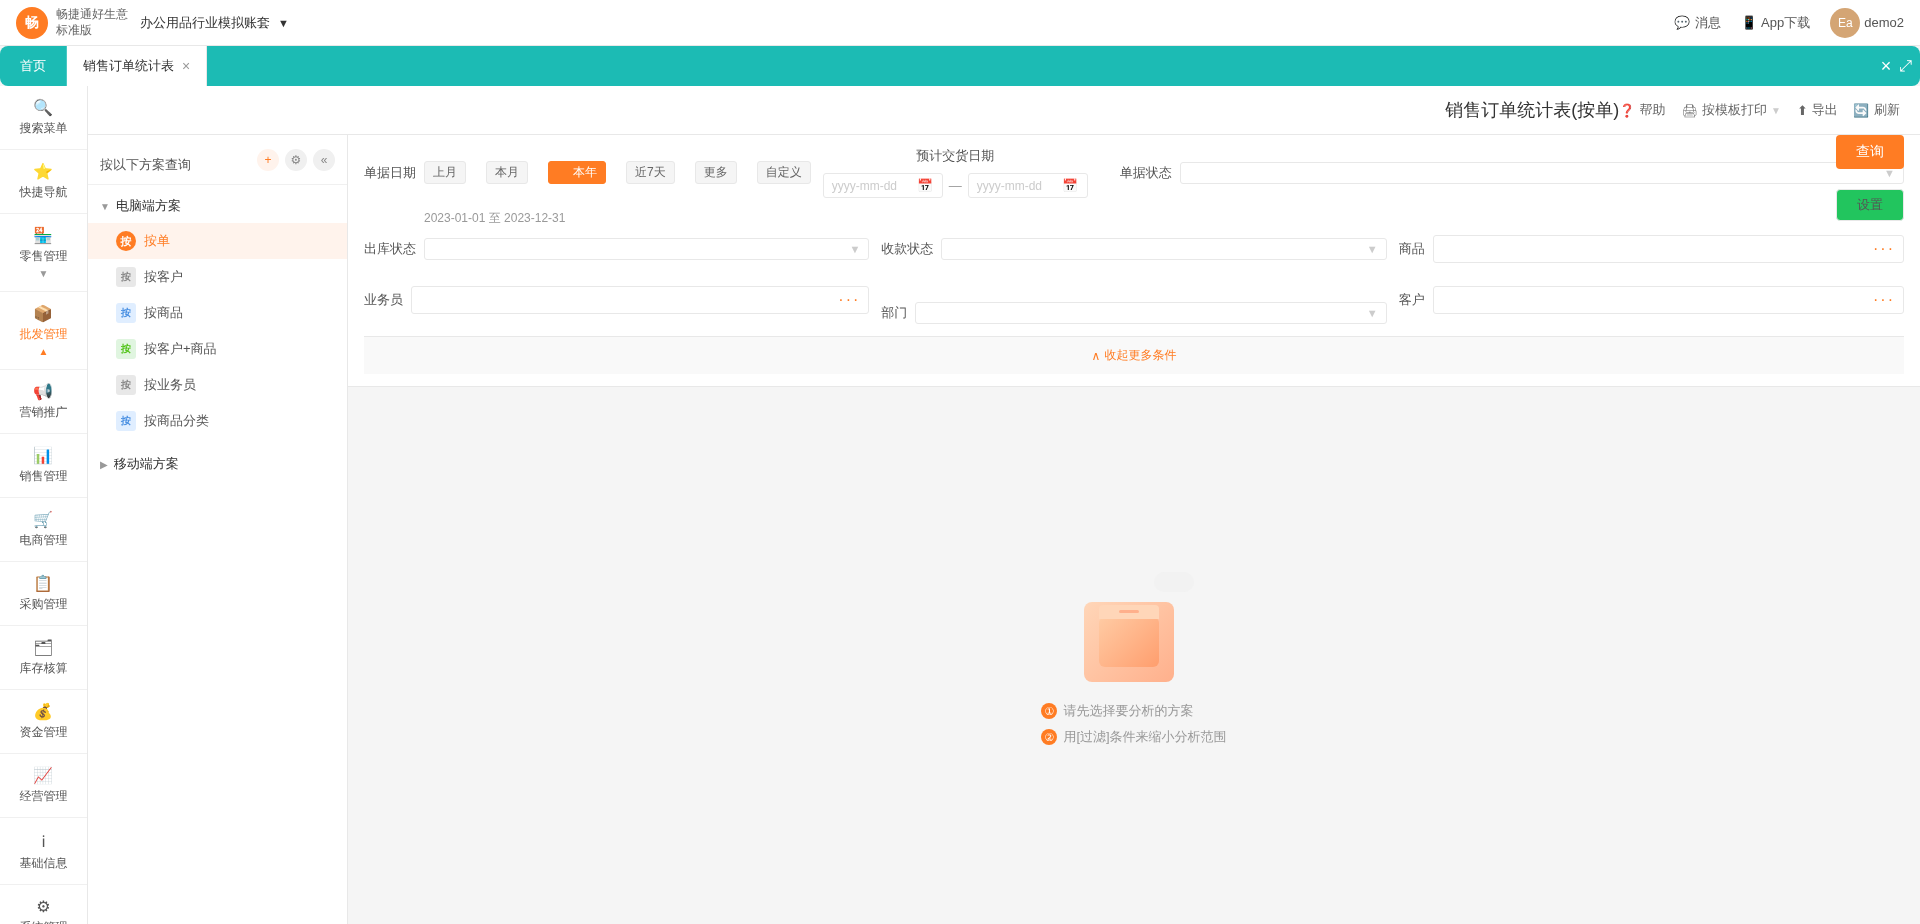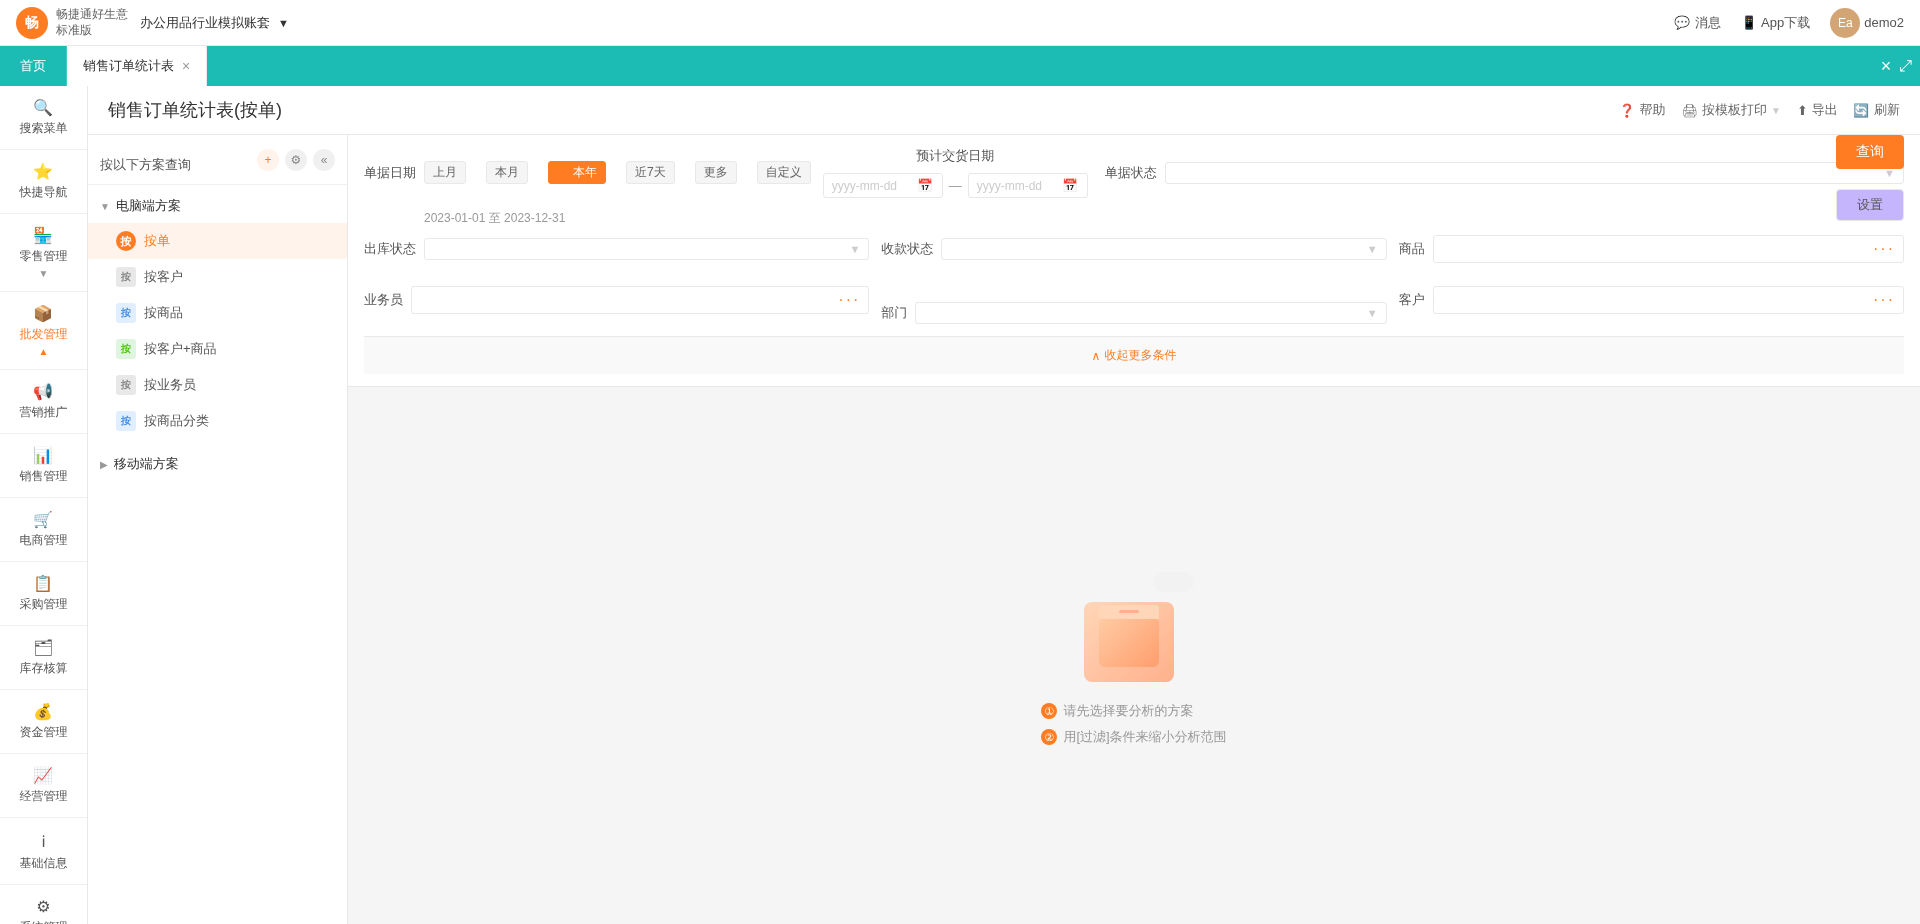--- a/index.html
+++ b/index.html
@@ -34,20 +34,21 @@
     .top-bar-right .icon-btn { display: flex; align-items: center; gap: 4px; cursor: pointer; color: #555; }
     .avatar { width: 30px; height: 30px; border-radius: 50%; background: #d4a574; overflow: hidden; display: flex; align-items: center; justify-content: center; color: #fff; font-size: 12px; }
 
     
     .tab-bar {
       height: 40px;
       background: #1cbbb4;
       display: flex;
       align-items: stretch;
       padding-left: 0;
+      border-radius: 8px;
     }
     .tab-home {
       padding: 0 20px;
       display: flex; align-items: center;
       color: #fff;
       font-size: 13px;
       cursor: pointer;
       border-right: 1px solid rgba(255,255,255,0.2);
     }
     .tab-active {
@@ -88,21 +89,21 @@
     .sidebar-item .s-icon { font-size: 16px; }
 
     
     .content-area { flex: 1; display: flex; flex-direction: column; overflow: hidden; }
 
     
     .page-header {
       background: #fff;
       padding: 12px 20px 0 20px;
       border-bottom: 1px solid #e8e8e8;
-      display: flex; align-items: center; justify-content: space-between;
+      display: flex; align-items: center; justify-content: flex-end;
     }
     .page-title { font-size: 18px; color: #333; font-weight: 500; padding-bottom: 12px; }
     .page-actions { display: flex; align-items: center; gap: 16px; padding-bottom: 12px; font-size: 13px; color: #666; }
     .page-actions .action-btn { display: flex; align-items: center; gap: 4px; cursor: pointer; }
 
     
     .panel-layout { display: flex; height: 100%; }
 
     .left-panel {
       width: 260px;
@@ -186,21 +187,21 @@
       cursor: pointer; background: #fff; min-width: 200px;
     }
     .select-input .drop-icon { color: #ccc; font-size: 11px; }
 
     .more-dots { color: #ff7c23; cursor: pointer; font-size: 16px; letter-spacing: 2px; }
     .btn-query {
       background: #ff7c23; color: #fff; border: none; border-radius: 4px;
       padding: 8px 20px; font-size: 14px; cursor: pointer; white-space: nowrap;
     }
     .btn-settings {
-      background: #c4b5fd; color: #555; border: 1px solid #e8e8e8; border-radius: 4px;
+      background: #22c55e; color: #555; border: 1px solid #e8e8e8; border-radius: 4px;
       padding: 6px 20px; font-size: 13px; cursor: pointer; white-space: nowrap;
       text-align: center;
     }
 
     
     .collapse-row {
       display: flex; justify-content: center; padding: 10px;
       background: #f9f9f9; border-top: 1px solid #e8e8e8;
       cursor: pointer; color: #ff7c23; font-size: 12px; gap: 4px; align-items: center;
     }
@@ -441,21 +442,21 @@
                   <span class="cal-icon">📅</span>
                 </div>
                 <span class="date-sep">—</span>
                 <div class="date-input">
                   <span style="color:#ccc;font-size:12px;">yyyy-mm-dd</span>
                   <span class="cal-icon">📅</span>
                 </div>
               </div>
             </div>
 
-            <div class="filter-item" style="margin-left:5px;flex:1;">
+            <div class="filter-item" style="margin-left:20px;flex:1;">
               <span class="filter-label">单据状态</span>
               <div class="select-input" style="flex:1;">
                 <span></span>
                 <span class="drop-icon">▼</span>
               </div>
             </div>
           </div>
 
           <div style="padding: 0 0 8px 60px;">
             <span class="date-range-text">2023-01-01 至 2023-12-31</span>

